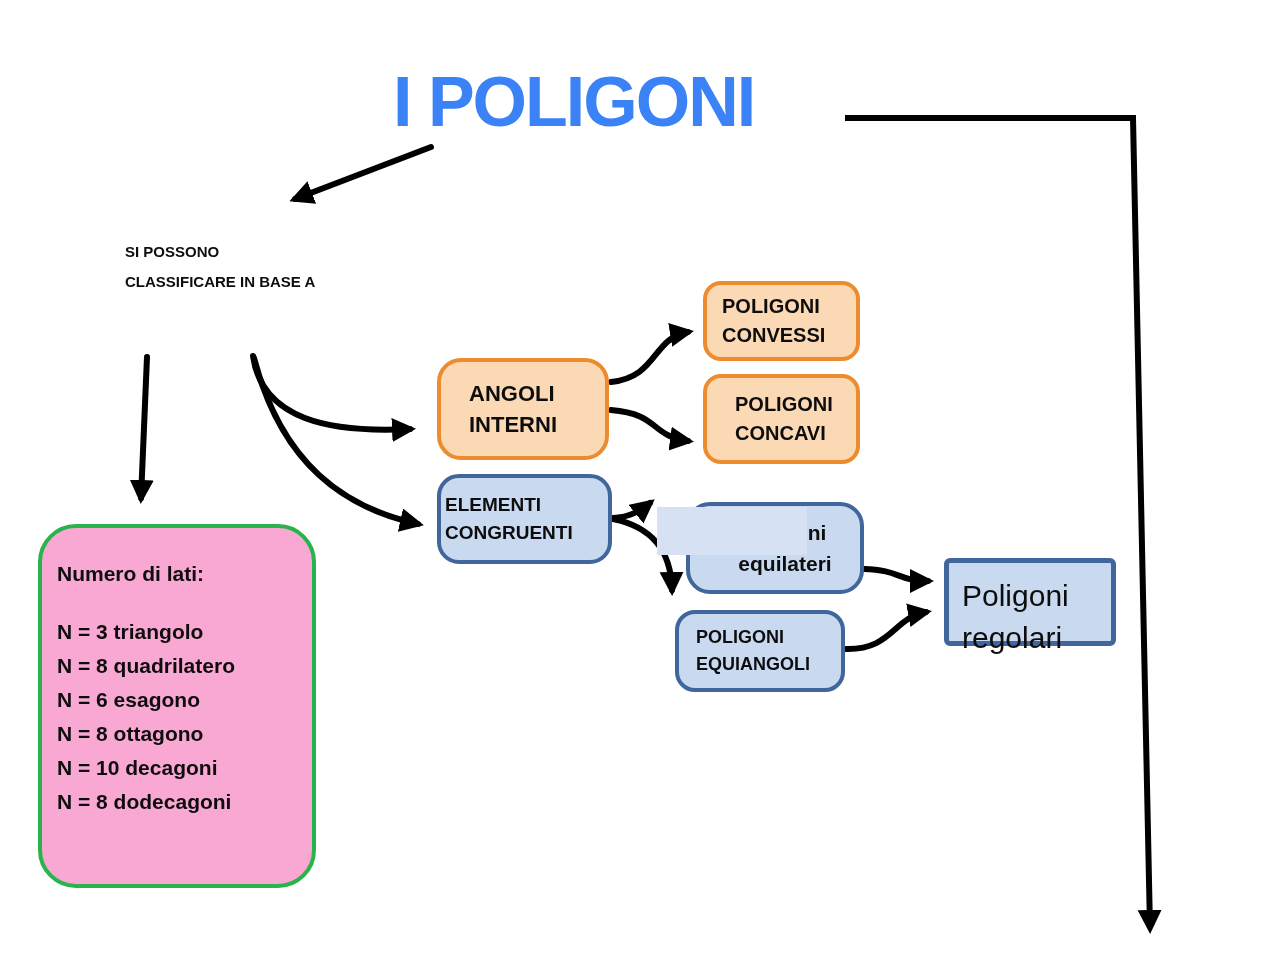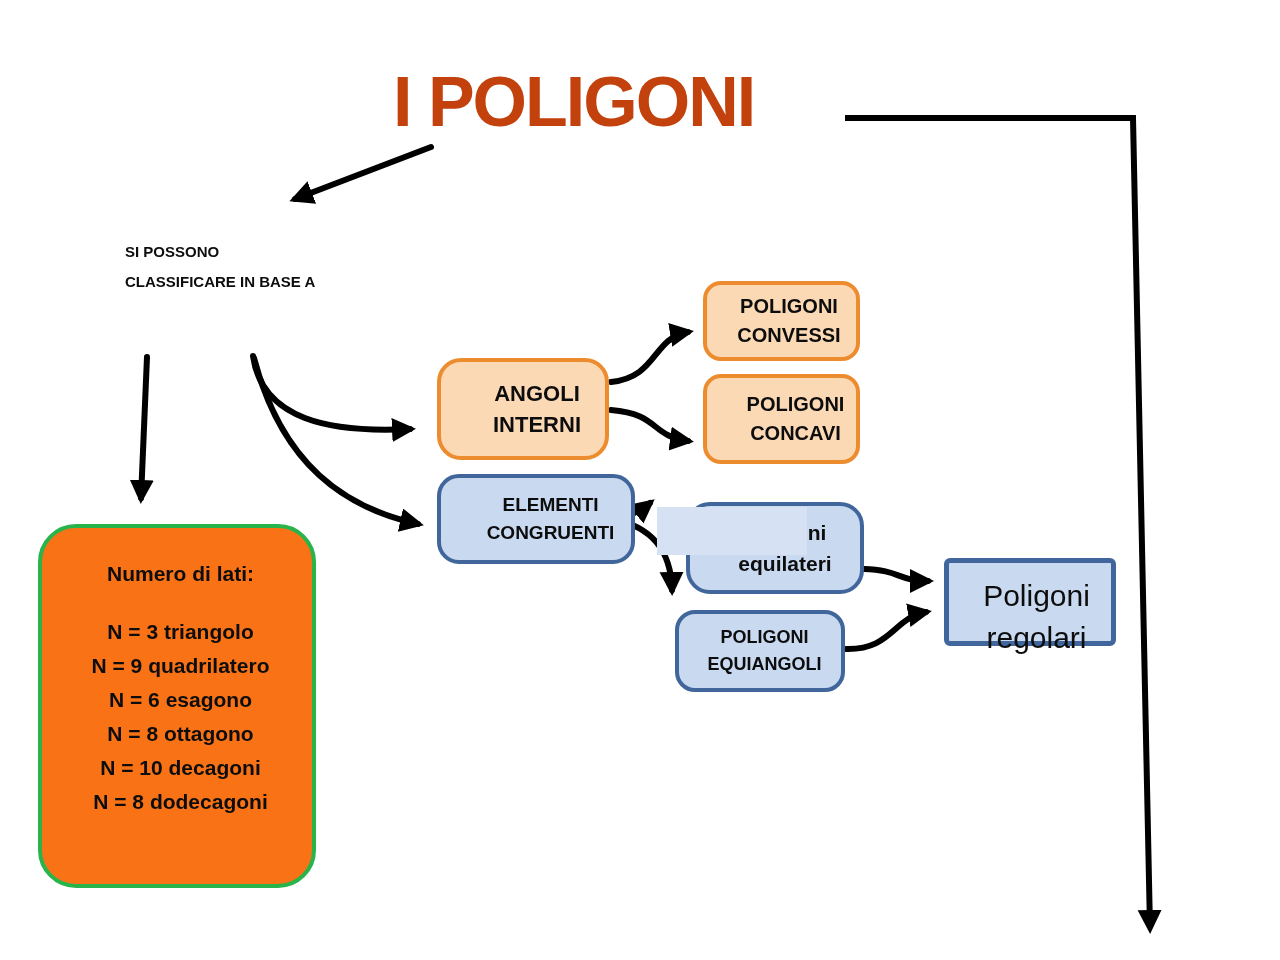--- a/index.html
+++ b/index.html
@@ -3,59 +3,58 @@
 <meta charset="utf-8">
 <style>
   html,body{margin:0;padding:0;background:#ffffff;}
   .canvas{
     position:relative;width:1280px;height:960px;background:#ffffff;overflow:hidden;
     font-family:"Liberation Sans", sans-serif;color:#0d0d0d;
   }
   .arrows{position:absolute;left:0;top:0;width:1280px;height:960px;z-index:1;}
   .title{
     position:absolute;left:393px;top:66px;margin:0;z-index:2;
-    font-size:70px;font-weight:bold;letter-spacing:-2px;line-height:1.05;color:#c2410c;
+    font-size:70px;font-weight:bold;letter-spacing:-2px;line-height:1.05;color:#3b82f6;
     white-space:nowrap;
   }
   .intro{
     position:absolute;left:125px;top:237px;width:196px;z-index:2;
     font-size:15px;font-weight:bold;line-height:30px;
   }
-  .box{position:absolute;z-index:2;box-sizing:border-box;display:flex;align-items:center;text-align:center;}
+  .box{position:absolute;z-index:2;box-sizing:border-box;display:flex;align-items:center;}
   .box .lbl{width:100%;}
   .orange{background:#FBD9B5;border:4px solid #ED8C2E;}
   .blue{background:#C9D9F0;border:4px solid #41669B;}
 
   .box-angoli{left:437px;top:358px;width:172px;height:102px;border-radius:24px;
     font-size:22px;font-weight:bold;line-height:31px;padding-left:28px;}
   .box-convessi{left:703px;top:281px;width:157px;height:80px;border-radius:18px;
     font-size:20px;font-weight:bold;line-height:29px;padding-left:15px;}
   .box-concavi{left:703px;top:374px;width:157px;height:90px;border-radius:18px;
     font-size:20px;font-weight:bold;line-height:29px;padding-left:28px;}
-  .box-elementi{left:437px;top:474px;width:198px;height:90px;border-radius:22px;
-    font-size:19px;font-weight:bold;line-height:28px;padding-left:29px;}
+  .box-elementi{left:437px;top:474px;width:175px;height:90px;border-radius:22px;
+    font-size:19px;font-weight:bold;line-height:28px;padding-left:4px;}
   .box-equilateri{left:686px;top:502px;width:178px;height:92px;border-radius:24px;
     font-size:21px;font-weight:bold;line-height:31px;text-align:center;padding-left:20px;}
   .box-equiangoli{left:675px;top:610px;width:170px;height:82px;border-radius:20px;
-    font-size:18px;font-weight:bold;line-height:27px;padding-left:9px;}
+    font-size:18px;font-weight:bold;line-height:27px;padding-left:17px;}
   .box-regolari{left:944px;top:558px;width:172px;height:88px;border-radius:6px;
     font-size:30px;font-weight:normal;line-height:42px;padding:12px 0 0 13px;
     align-items:flex-start;overflow:visible;border-width:5px;}
   .box-regolari .lbl{overflow:visible;}
 
   .patch{
     position:absolute;left:657px;top:507px;width:150px;height:48px;
     background:#D6E1F4;z-index:3;
   }
 
   .green-box{
     position:absolute;left:38px;top:524px;width:278px;height:364px;z-index:2;
-    box-sizing:border-box;background:#f97316;border:4px solid #28B44B;border-radius:38px;
+    box-sizing:border-box;background:#f9a8d4;border:4px solid #28B44B;border-radius:38px;
     padding:34px 8px 0 15px;
-    text-align:center;
   }
   .gb-heading{font-size:21px;font-weight:bold;}
   .gb-items{margin-top:29px;font-size:21px;font-weight:bold;line-height:34px;}
 </style>
 </head>
 <body>
 
 <div class="canvas">
 
   <svg class="arrows" viewBox="0 0 1280 960">
@@ -78,21 +77,21 @@
   </svg>
 
   <h1 class="title">I POLIGONI</h1>
 
   <div class="intro">SI POSSONO CLASSIFICARE IN BASE A</div>
 
   <div class="green-box">
     <div class="gb-heading">Numero di lati:</div>
     <div class="gb-items">
       <div>N = 3 triangolo</div>
-      <div>N = 9 quadrilatero</div>
+      <div>N = 8 quadrilatero</div>
       <div>N = 6 esagono</div>
       <div>N = 8 ottagono</div>
       <div>N = 10 decagoni</div>
       <div>N = 8 dodecagoni</div>
     </div>
   </div>
 
   <div class="box orange box-angoli">
     <div class="lbl">ANGOLI INTERNI</div>
   </div>

